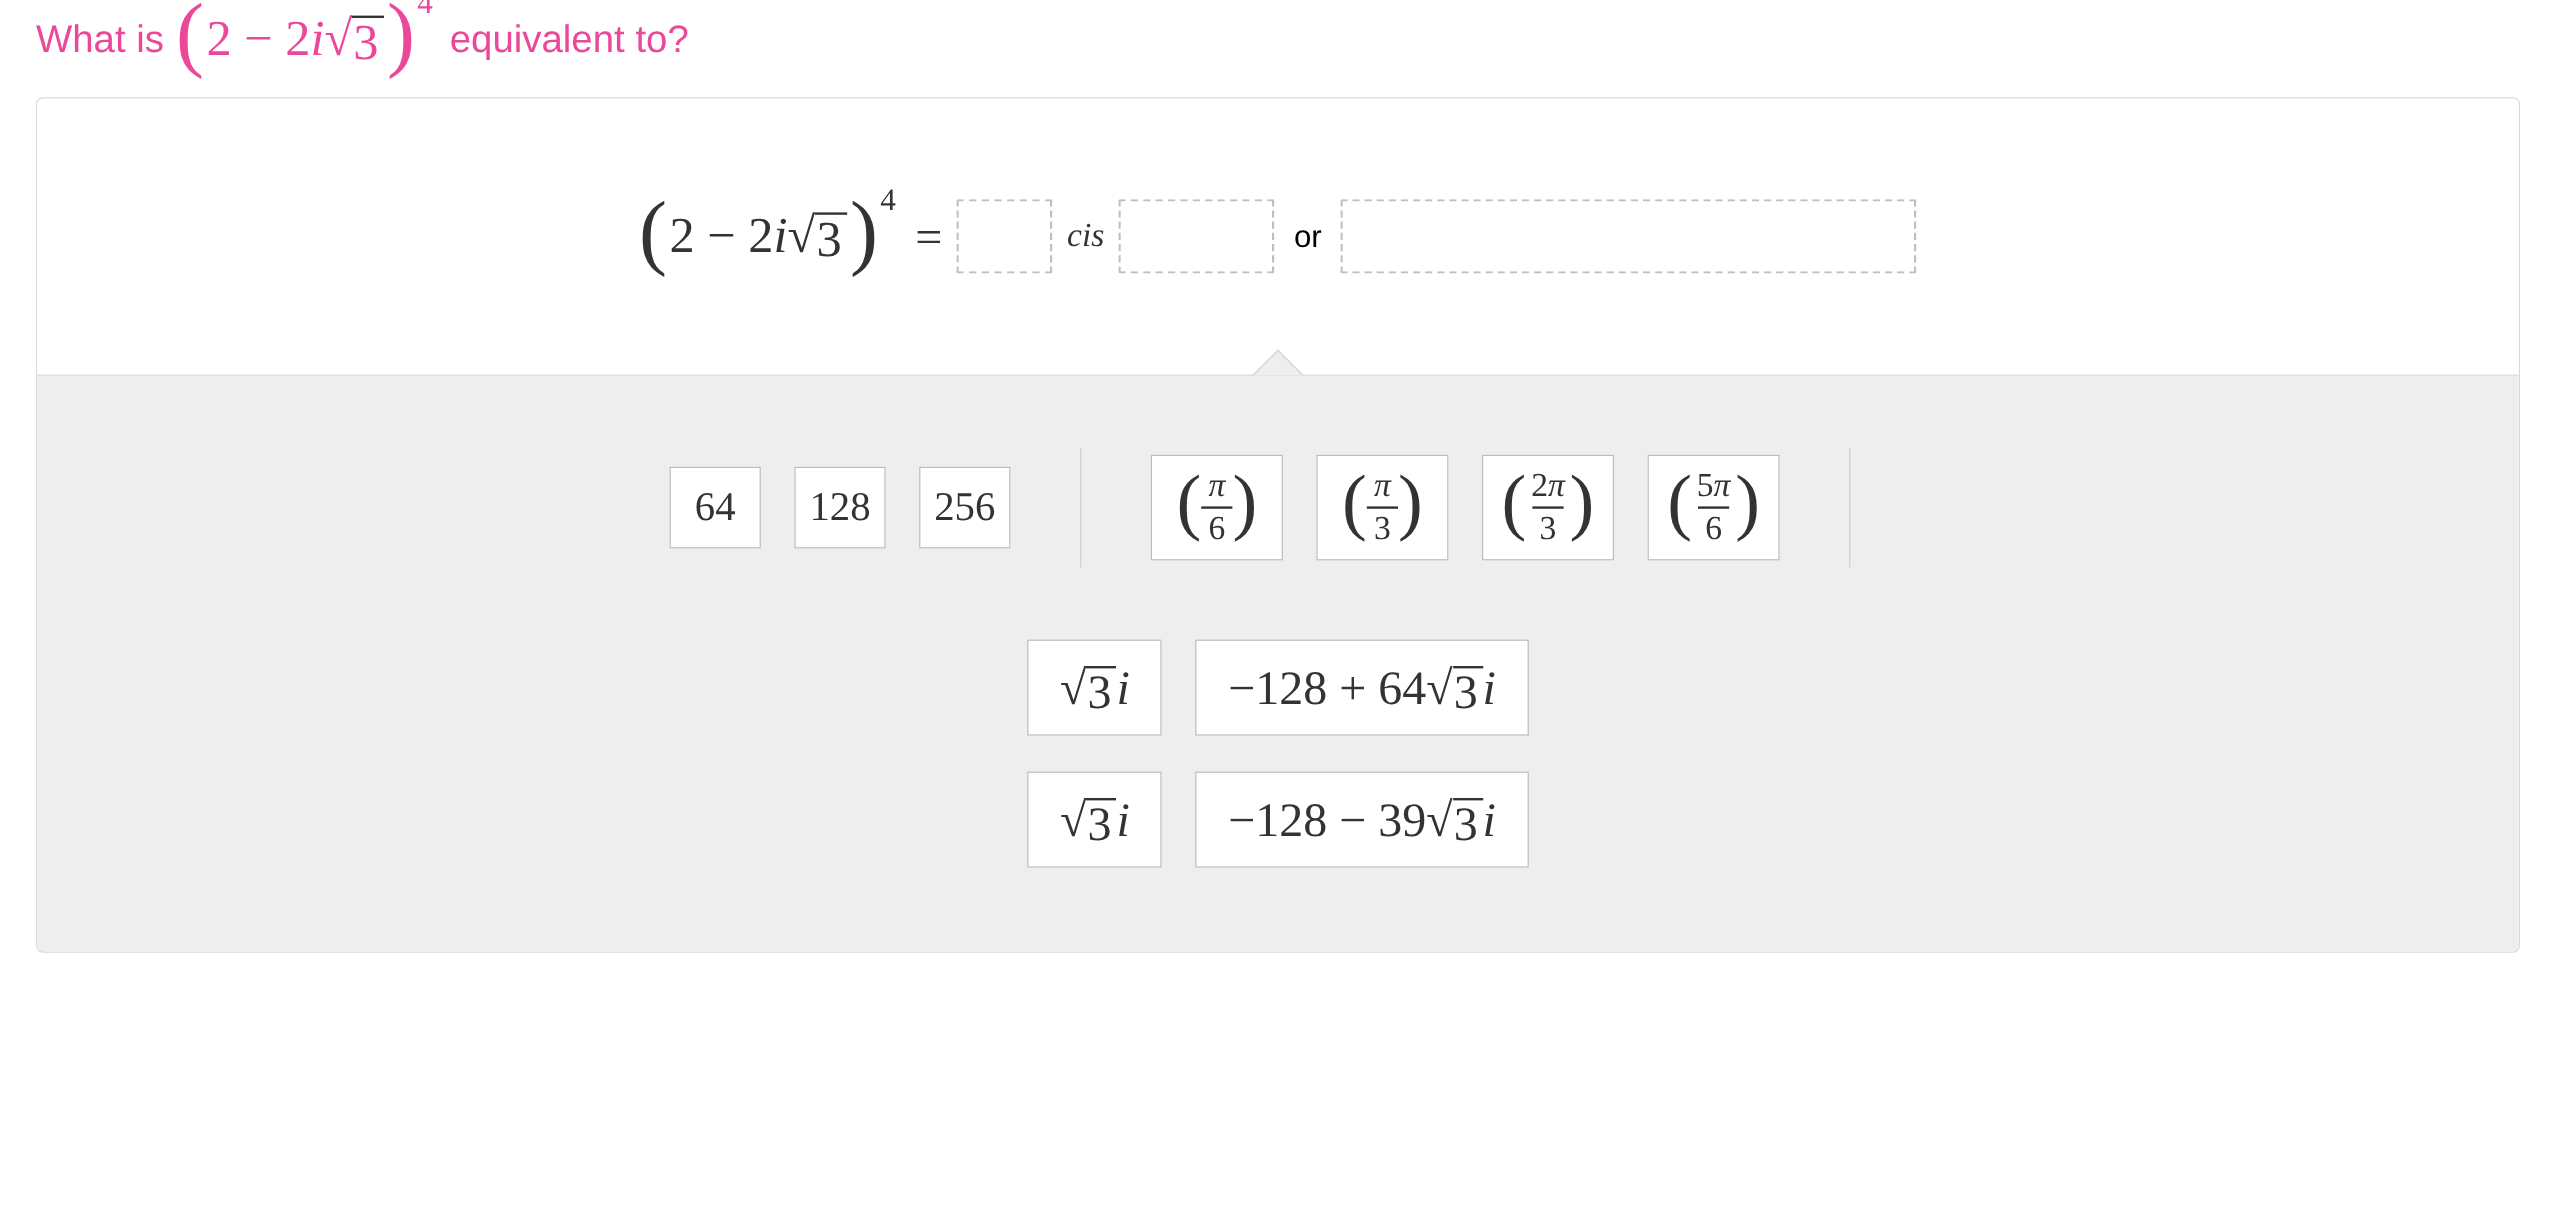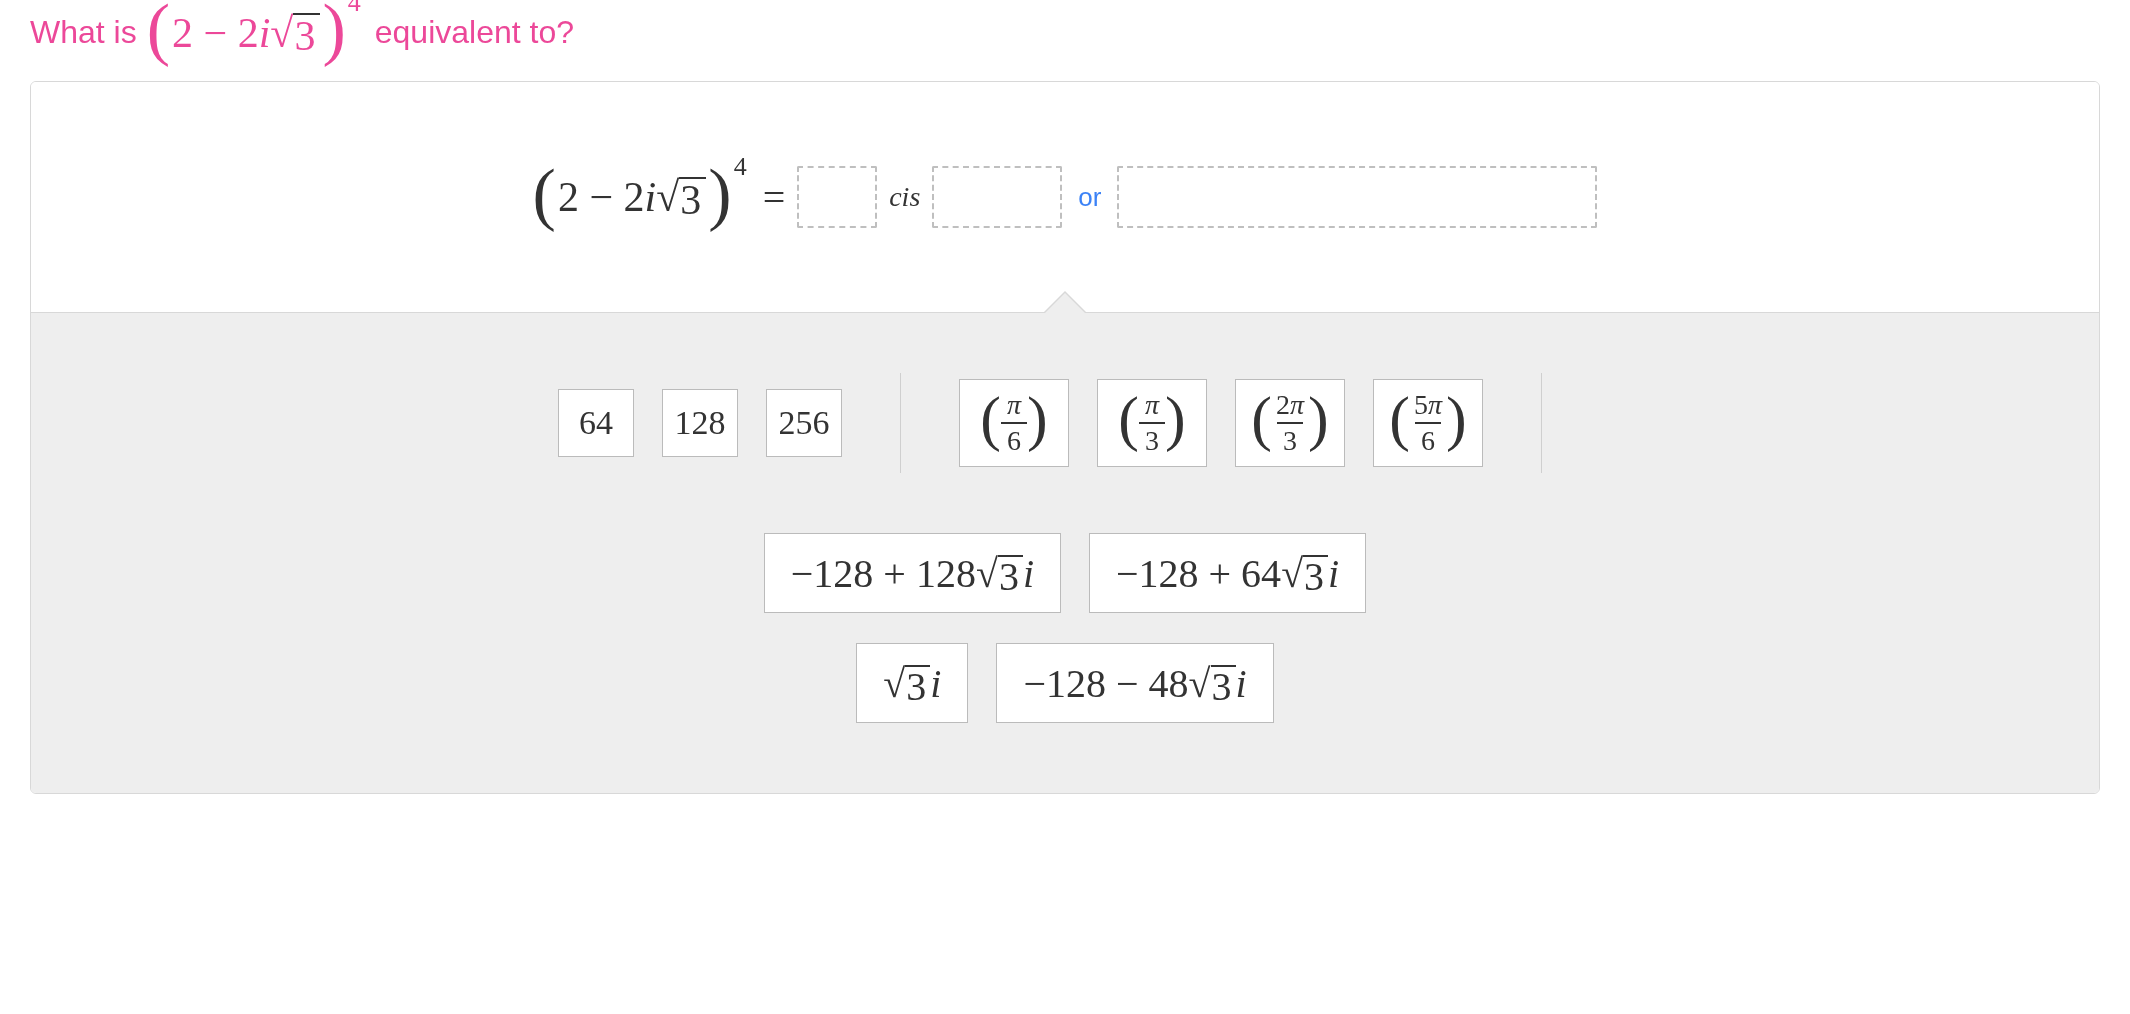--- a/index.html
+++ b/index.html
@@ -95,21 +95,21 @@
   .cis {
     font-style: italic;
     font-size: 28px;
     margin: 12px 6px;
     text-align: center;
   }
   .or-text {
     font-family: Arial, sans-serif;
     font-size: 26px;
     margin: 4px 10px;
-    color: #3b82f6;
+    color: #000000;
   }
   .drop-box {
     border: 2px dashed #bfbfbf;
     border-radius: 2px;
     display: inline-block;
   }
   .drop-small {
     width: 80px; height: 62px;
   }
   .drop-med {
@@ -324,21 +324,20 @@
             </span>
           <span class="tile-paren-big">)</span>
         </div>
 
         <div class="vsep"></div>
       </div>
 
       <div class="rect-group">
         <div class="rect-row">
           <div class="tile tile-rect">
-            <span>−128 + 128</span>
               <span class="sqrt-wrap">
                 <span class="sqrt-sm-sign">√</span>
                 <span class="sqrt-sm-arg">3</span>
               </span>
               <span class="italic">i</span>
           </div>
           <div class="tile tile-rect">
             <span>−128 + 64</span>
               <span class="sqrt-wrap">
                 <span class="sqrt-sm-sign">√</span>
@@ -349,21 +348,21 @@
         </div>
         <div class="rect-row last">
           <div class="tile tile-rect">
               <span class="sqrt-wrap">
                 <span class="sqrt-sm-sign">√</span>
                 <span class="sqrt-sm-arg">3</span>
               </span>
               <span class="italic">i</span>
           </div>
           <div class="tile tile-rect">
-            <span>−128 − 48</span>
+            <span>−128 − 39</span>
               <span class="sqrt-wrap">
                 <span class="sqrt-sm-sign">√</span>
                 <span class="sqrt-sm-arg">3</span>
               </span>
               <span class="italic">i</span>
           </div>
         </div>
       </div>
 
     </div>

